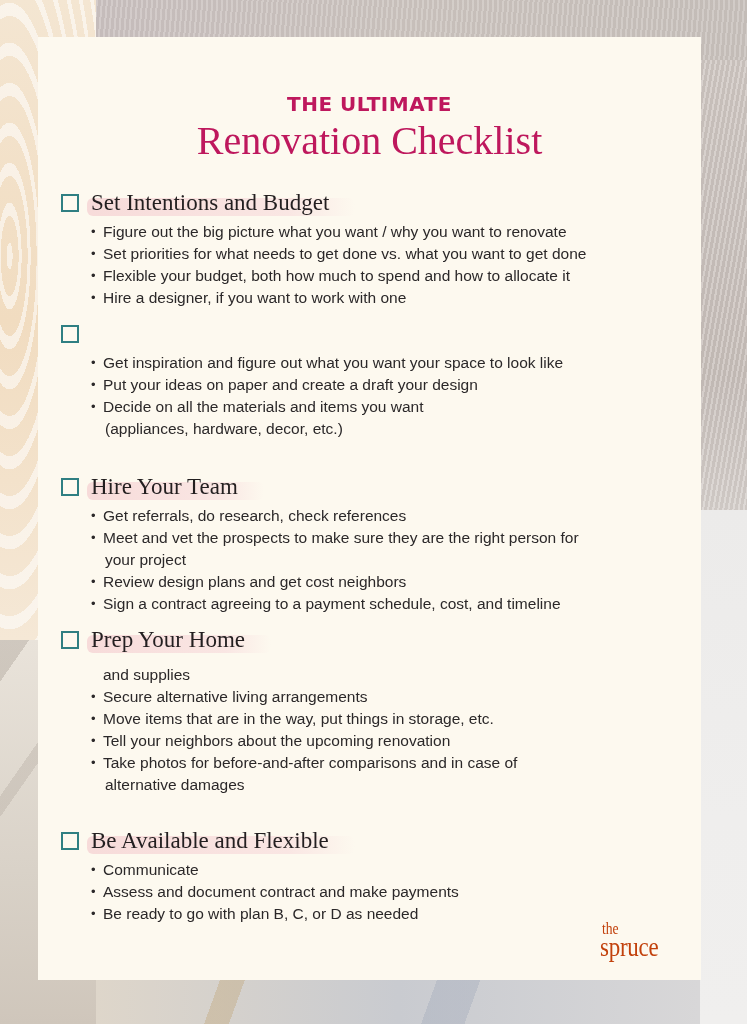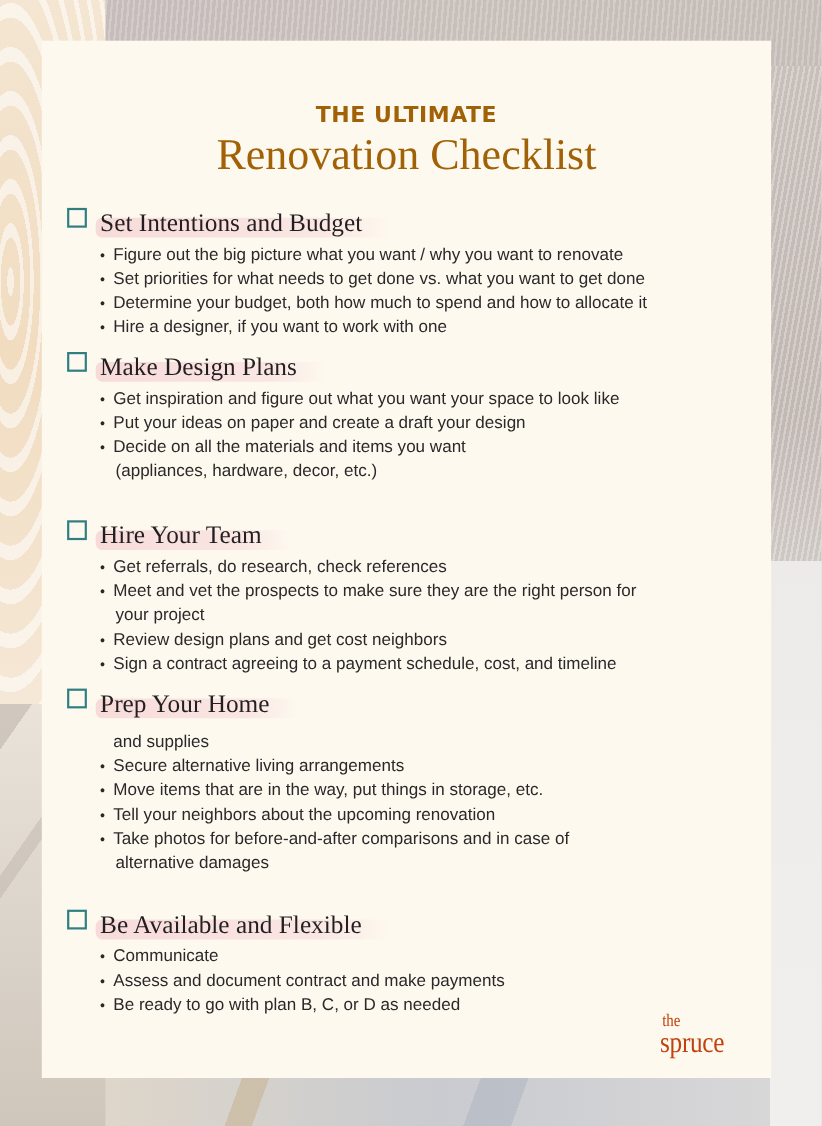--- a/index.html
+++ b/index.html
@@ -64,21 +64,21 @@
       height: 943px;
       background: #fdf9ef;
     }
 
     .header {
       position: absolute;
       left: 0;
       right: 0;
       top: 54px;
       text-align: center;
-      color: #a16207;
+      color: #be185d;
     }
     .kicker {
       font-family: "DejaVu Sans", sans-serif;
       font-weight: bold;
       font-size: 20px;
       letter-spacing: 0.5px;
       line-height: 26px;
       display: block;
     }
     .title {
@@ -95,21 +95,21 @@
       top: 152px;
       right: 20px;
     }
     .section {
       position: absolute;
       left: 0;
       right: 0;
     }
     .section-head {
       display: flex;
-      align-items: flex-start;
+      align-items: center;
       height: 28px;
       position: relative;
     }
     .checkbox {
       width: 18px;
       height: 18px;
       border: 2px solid #2f7f82;
       box-sizing: border-box;
       background: transparent;
       flex: 0 0 auto;
@@ -207,31 +207,28 @@
     <div class="section" style="top:0px;">
       <div class="section-head">
         <div class="checkbox"></div>
         <div class="heading-wrap">
           <span class="heading">Set Intentions and Budget</span>
         </div>
       </div>
       <ul class="bullets">
         <li>Figure out the big picture what you want / why you want to renovate</li>
         <li>Set priorities for what needs to get done vs. what you want to get done</li>
-        <li>Determine your budget, both how much to spend and how to allocate it</li>
+        <li>Flexible your budget, both how much to spend and how to allocate it</li>
         <li>Hire a designer, if you want to work with one</li>
       </ul>
     </div>
 
     <div class="section" style="top:131px;">
       <div class="section-head">
         <div class="checkbox"></div>
-        <div class="heading-wrap">
-          <span class="heading">Make Design Plans</span>
-        </div>
       </div>
       <ul class="bullets">
         <li>Get inspiration and figure out what you want your space to look like</li>
         <li>Put your ideas on paper and create a draft your design</li>
         <li>Decide on all the materials and items you want</li>
         <li class="cont" style="padding-left:14px;">(appliances, hardware, decor, etc.)</li>
       </ul>
     </div>
 
     <div class="section" style="top:284px;">

